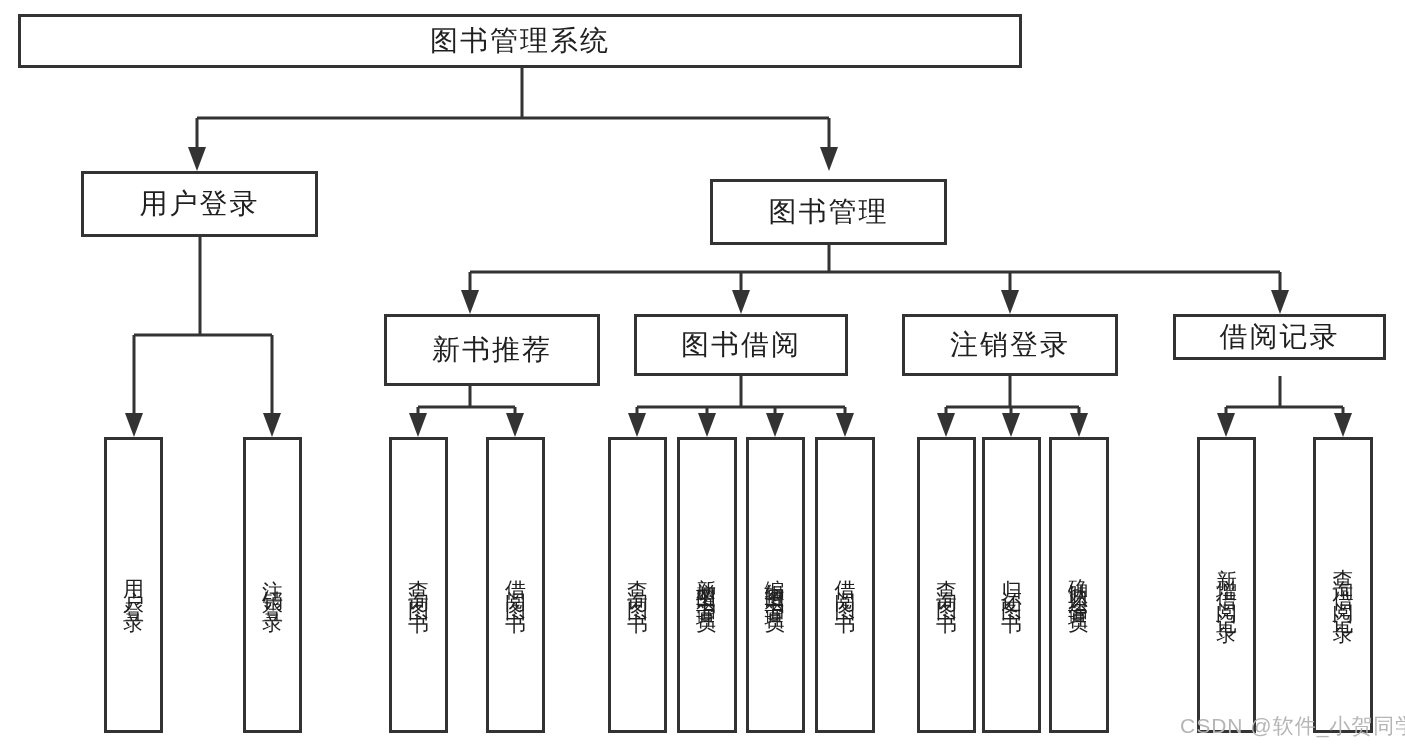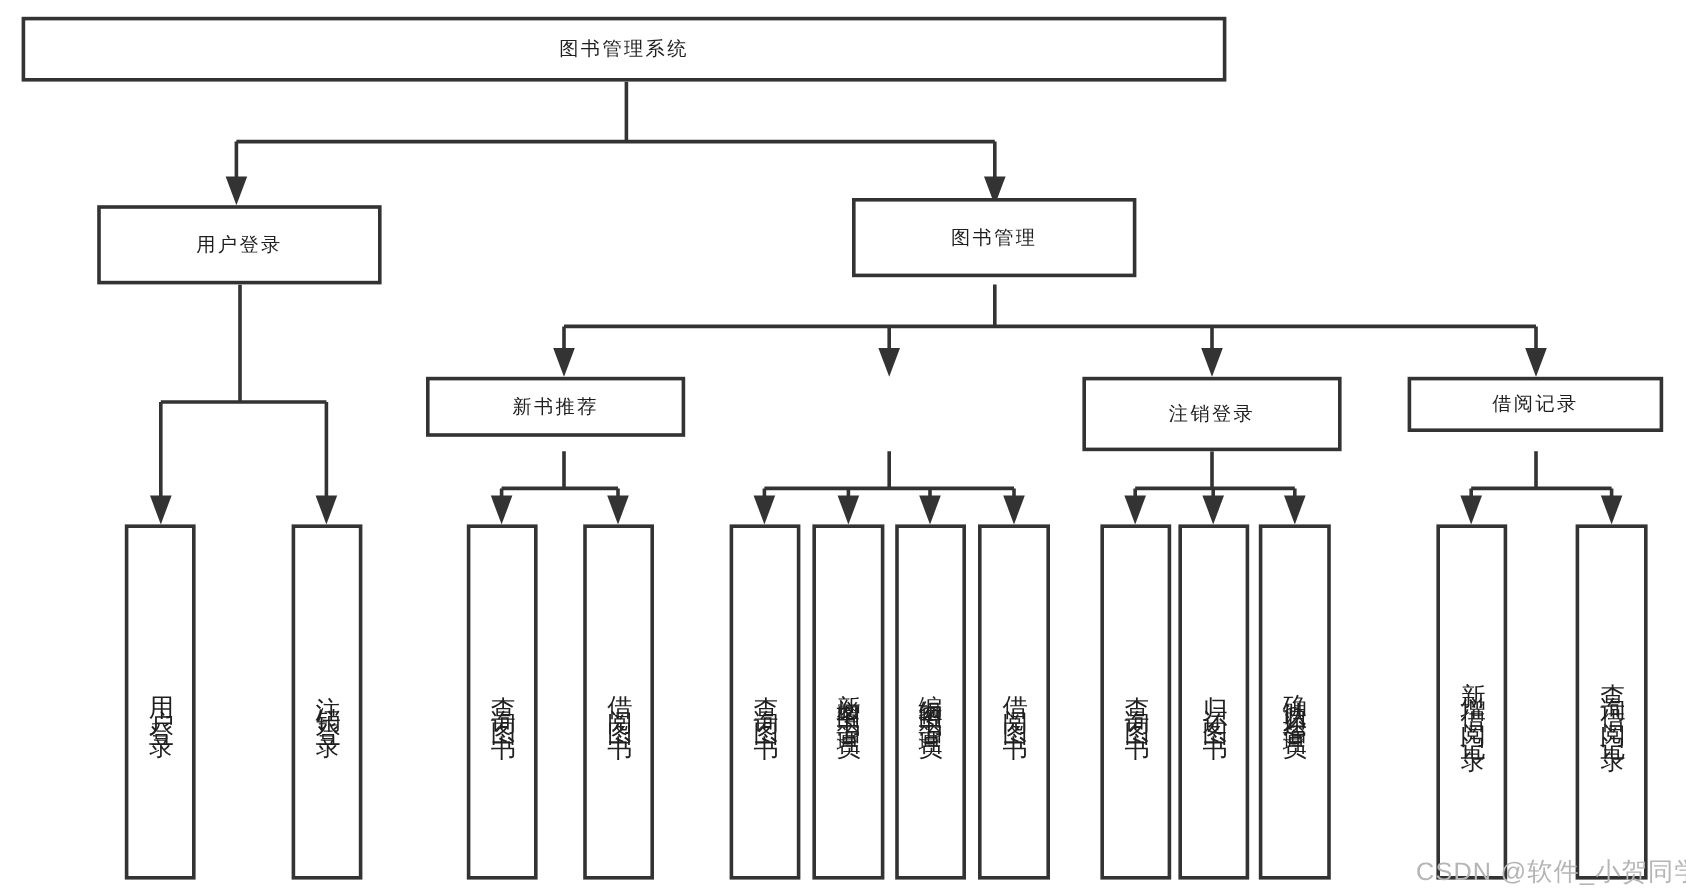--- a/index.html
+++ b/index.html
@@ -17,21 +17,21 @@
     border:3px solid #333333;
     background:#ffffff;
     display:flex;align-items:center;justify-content:center;
     color:#1f1f1f;
   }
   .box .lbl{
     color:#1f1f1f;
     white-space:nowrap;
   }
   .hbox .lbl{
-    font-size:16px;
+    font-size:28px;
     letter-spacing:2px;
   }
   .leaf .lbl{
     writing-mode:vertical-rl;
     text-orientation:mixed;
     font-size:21px;
     letter-spacing:11px;
   }
   .leaf .lbl.tight{
     font-size:20px;
@@ -96,26 +96,29 @@
       </g>
     </svg>
 
   <div class="box hbox" style="left:18px;top:14px;width:1004px;height:54px">
     <span class="lbl">图书管理系统</span>
   </div>
 
   <div class="box hbox" style="left:81px;top:171px;width:237px;height:66px">
     <span class="lbl">用户登录</span>
   </div>
-  <div class="box hbox" style="left:710px;top:165px;width:237px;height:66px">
+  <div class="box hbox" style="left:710px;top:179px;width:237px;height:66px">
     <span class="lbl">图书管理</span>
   </div>
 
-  <div class="box hbox" style="left:355px;top:314px;width:216px;height:50px">
+  <div class="box hbox" style="left:384px;top:314px;width:216px;height:72px">
     <span class="lbl">新书推荐</span>
+  </div>
+  <div class="box hbox" style="left:634px;top:314px;width:214px;height:62px">
+    <span class="lbl">图书借阅</span>
   </div>
   <div class="box hbox" style="left:902px;top:314px;width:216px;height:62px">
     <span class="lbl">注销登录</span>
   </div>
   <div class="box hbox" style="left:1173px;top:314px;width:213px;height:46px">
     <span class="lbl">借阅记录</span>
   </div>
 
   <div class="box leaf" style="left:104px;top:437px;width:59px;height:296px">
     <span class="lbl">用户登录</span>

